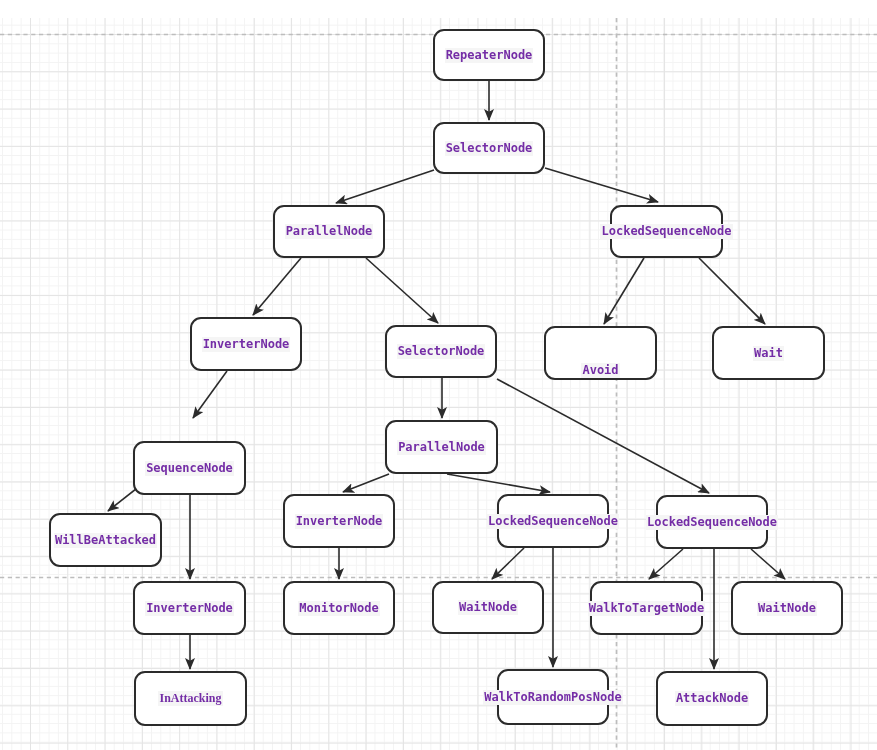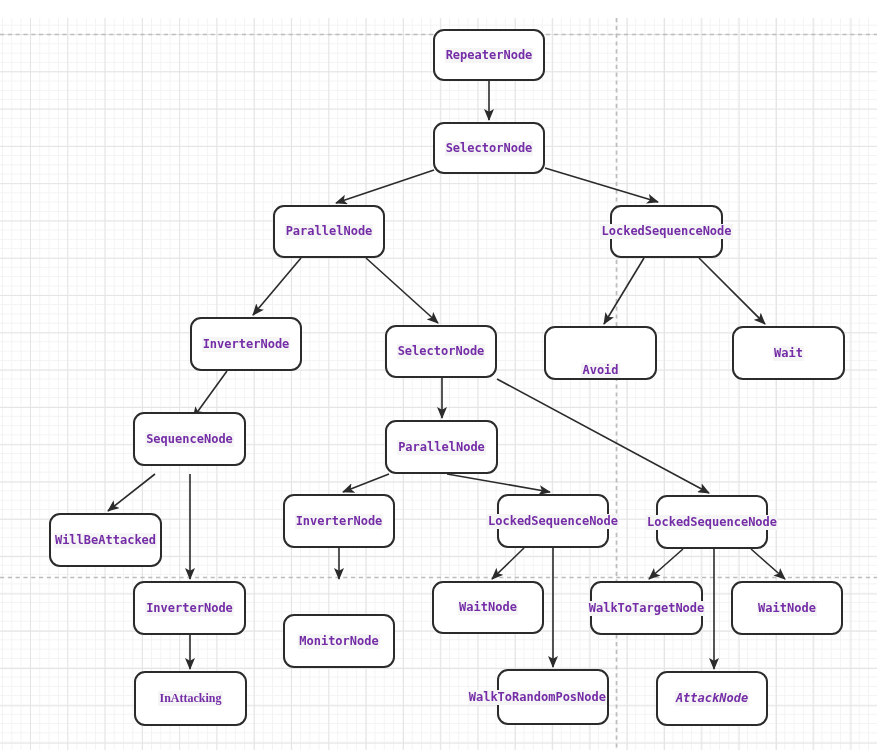--- a/index.html
+++ b/index.html
@@ -98,59 +98,59 @@
       </div>
       <div class="node" style="left: 190px; top: 299px; width: 112px; height: 54px;">
         <span class="node-label">InverterNode</span>
       </div>
       <div class="node" style="left: 385px; top: 307px; width: 112px; height: 53px;">
         <span class="node-label">SelectorNode</span>
       </div>
       <div class="node" style="left: 544px; top: 308px; width: 113px; height: 54px; align-items: flex-end;">
         <span class="node-label">Avoid</span>
       </div>
-      <div class="node" style="left: 732px; top: 308px; width: 113px; height: 54px;">
+      <div class="node" style="left: 712px; top: 308px; width: 113px; height: 54px;">
         <span class="node-label">Wait</span>
       </div>
-      <div class="node" style="left: 133px; top: 394px; width: 113px; height: 54px;">
+      <div class="node" style="left: 133px; top: 423px; width: 113px; height: 54px;">
         <span class="node-label">SequenceNode</span>
       </div>
       <div class="node" style="left: 385px; top: 402px; width: 113px; height: 54px;">
         <span class="node-label">ParallelNode</span>
       </div>
       <div class="node" style="left: 49px; top: 495px; width: 113px; height: 54px; text-align: center;">
         <span class="node-label">WillBeAttacked</span>
       </div>
       <div class="node" style="left: 283px; top: 476px; width: 112px; height: 54px;">
         <span class="node-label">InverterNode</span>
       </div>
       <div class="node" style="left: 497px; top: 476px; width: 112px; height: 54px;">
         <span class="node-label">LockedSequenceNode</span>
       </div>
       <div class="node" style="left: 656px; top: 477px; width: 112px; height: 54px;">
         <span class="node-label">LockedSequenceNode</span>
       </div>
       <div class="node" style="left: 133px; top: 563px; width: 113px; height: 54px;">
         <span class="node-label">InverterNode</span>
       </div>
-      <div class="node" style="left: 283px; top: 596px; width: 112px; height: 54px;">
+      <div class="node" style="left: 283px; top: 563px; width: 112px; height: 54px;">
         <span class="node-label">MonitorNode</span>
       </div>
       <div class="node" style="left: 432px; top: 563px; width: 112px; height: 53px;">
         <span class="node-label">WaitNode</span>
       </div>
       <div class="node" style="left: 590px; top: 563px; width: 113px; height: 54px; text-align: center;">
         <span class="node-label">WalkToTargetNode</span>
       </div>
       <div class="node" style="left: 731px; top: 563px; width: 112px; height: 54px;">
         <span class="node-label">WaitNode</span>
       </div>
       <div class="node" style="left: 134px; top: 653px; width: 113px; height: 55px; font-family: Liberation Serif, serif;">
         <span class="node-label">InAttacking</span>
       </div>
-      <div class="node" style="left: 497px; top: 651px; width: 112px; height: 56px; justify-content: flex-end;">
+      <div class="node" style="left: 497px; top: 651px; width: 112px; height: 56px;">
         <span class="node-label">WalkToRandomPosNode</span>
       </div>
-      <div class="node" style="left: 656px; top: 653px; width: 112px; height: 55px; font-style: italic;">
+      <div class="node" style="left: 656px; top: 653px; width: 112px; height: 55px;">
         <span class="node-label">AttackNode</span>
       </div>
     </div>
 </div>
 
 </body></html>

